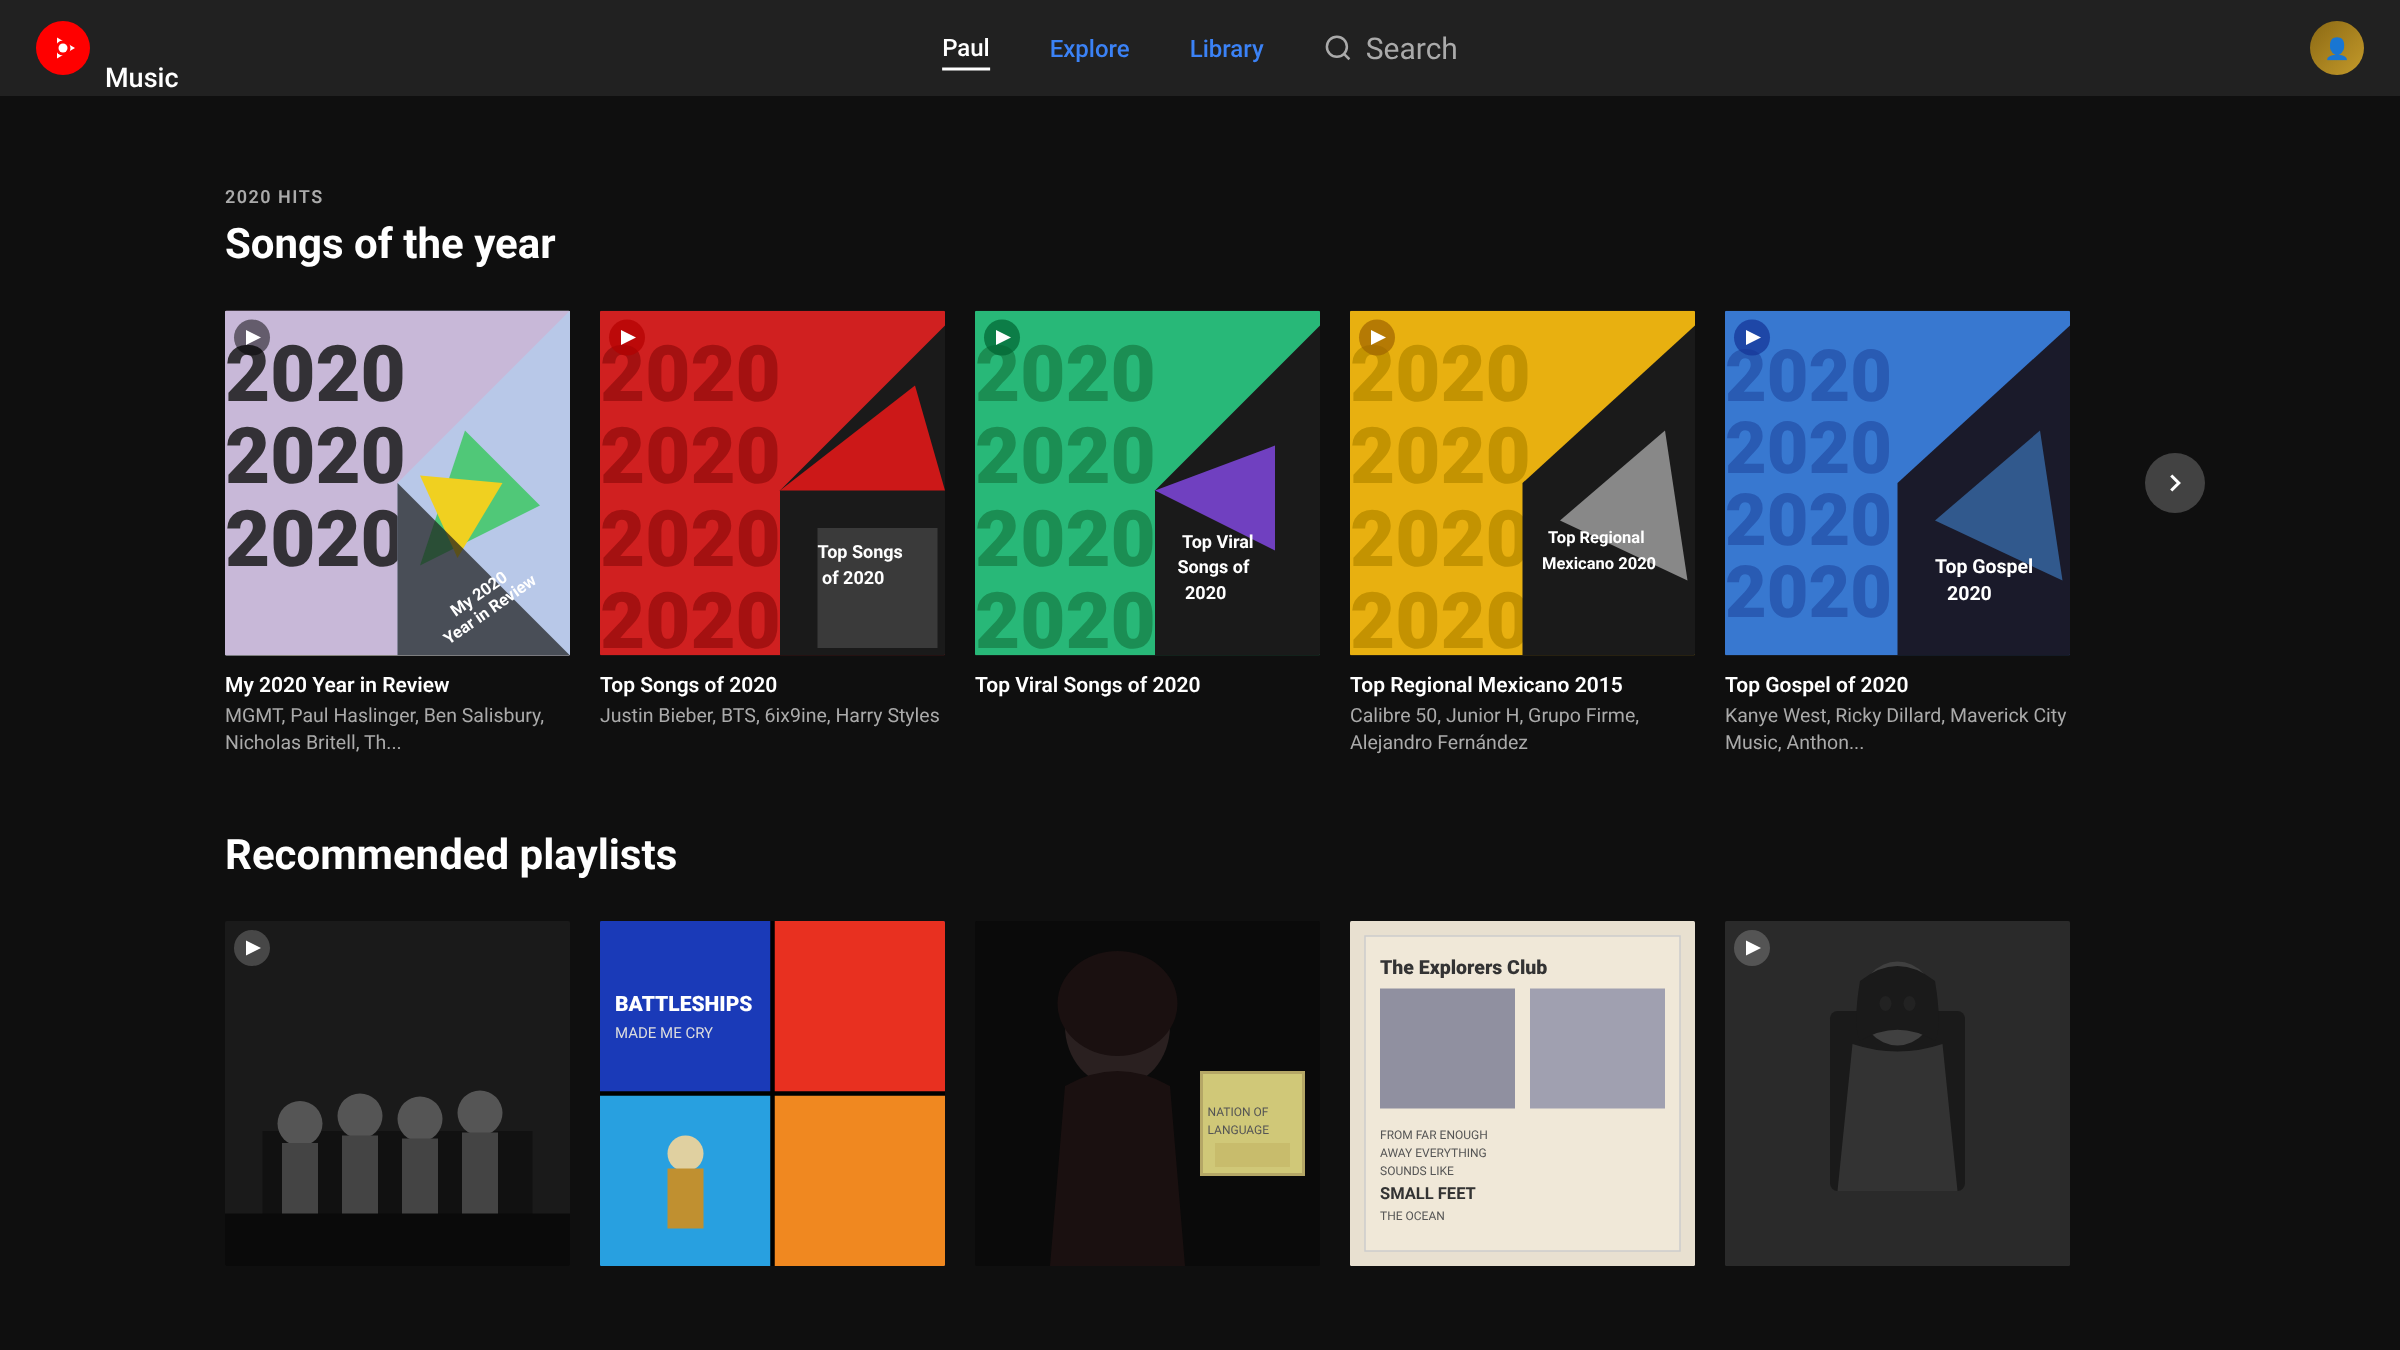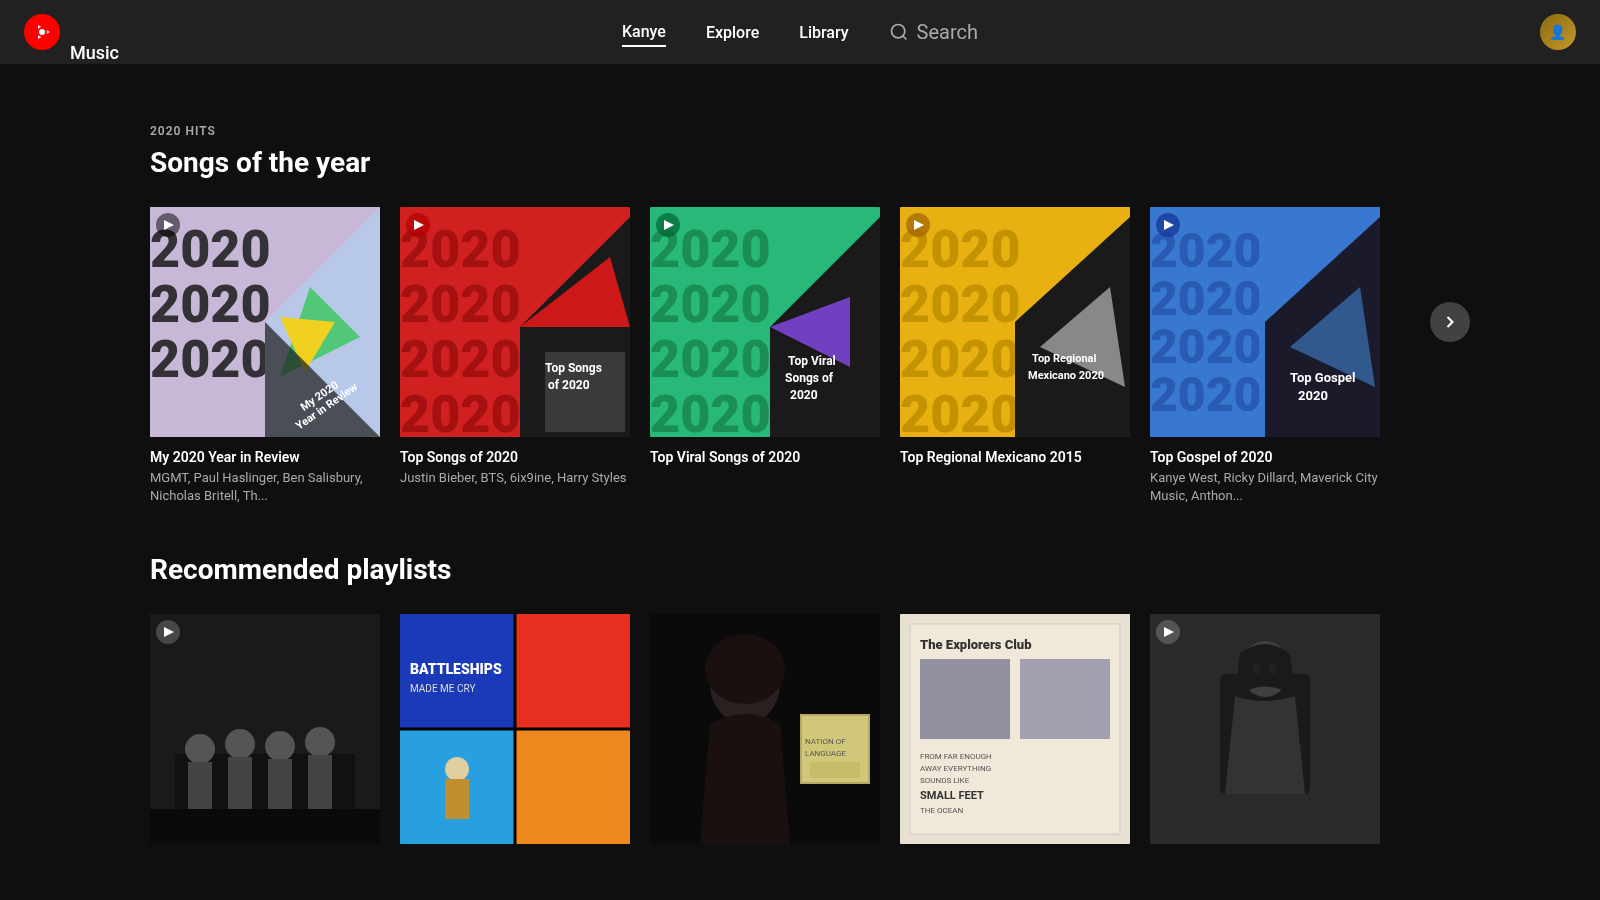--- a/index.html
+++ b/index.html
@@ -49,21 +49,21 @@
       align-items: center;
       gap: 40px;
       position: absolute;
       left: 50%;
       transform: translateX(-50%);
     }
 
     .nav-item {
       font-size: 16px;
       font-weight: 500;
-      color: #ffffff;
+      color: #3b82f6;
       cursor: pointer;
       text-decoration: none;
       padding: 4px 0;
     }
 
     .nav-item.active {
       color: #fff;
       border-bottom: 2px solid #fff;
     }
 
@@ -212,21 +212,21 @@
     <svg class="logo-icon" viewBox="0 0 36 36">
       <circle cx="18" cy="18" r="18" fill="#FF0000"></circle>
       <polygon points="14,11 26,18 14,25" fill="white"></polygon>
       <circle cx="18" cy="18" r="5" fill="#FF0000"></circle>
       <circle cx="18" cy="18" r="3" fill="white"></circle>
     </svg>
     <span class="logo-text">Music</span>
   </div>
 
   <nav class="nav-center">
-    <a class="nav-item active">Kanye</a>
+    <a class="nav-item active">Paul</a>
     <a class="nav-item">Explore</a>
     <a class="nav-item">Library</a>
     <div class="nav-search">
       <svg width="20" height="20" viewBox="0 0 24 24" fill="none" stroke="#aaa" stroke-width="2">
         <circle cx="11" cy="11" r="8"></circle>
         <line x1="21" y1="21" x2="16.65" y2="16.65"></line>
       </svg>
       <span>Search</span>
     </div>
   </nav>
@@ -338,20 +338,21 @@
               <polygon points="140,140 210,80 225,180" fill="#888"></polygon>
 
               <text x="132" y="155" font-size="11" font-weight="700" fill="#fff">Top Regional</text>
               <text x="128" y="172" font-size="11" font-weight="700" fill="#fff">Mexicano 2020</text>
 
               <circle cx="18" cy="18" r="12" fill="rgba(160,100,0,0.7)"></circle>
               <polygon points="14,13 24,18 14,23" fill="white"></polygon>
             </svg>
           </div>
           <div class="card-title">Top Regional Mexicano 2015</div>
+          <div class="card-subtitle">Calibre 50, Junior H, Grupo Firme, Alejandro Fernández</div>
         </div>
 
         <div class="card">
           <div class="card-image">
             <svg class="art-svg" viewBox="0 0 230 230" xmlns="http://www.w3.org/2000/svg">
               <rect width="230" height="230" fill="#3878d0"></rect>
 
               <text x="0" y="60" font-size="48" font-weight="900" fill="#2858b0" opacity="0.9">2020</text>
               <text x="0" y="108" font-size="48" font-weight="900" fill="#2858b0" opacity="0.9">2020</text>
               <text x="0" y="156" font-size="48" font-weight="900" fill="#2858b0" opacity="0.9">2020</text>

